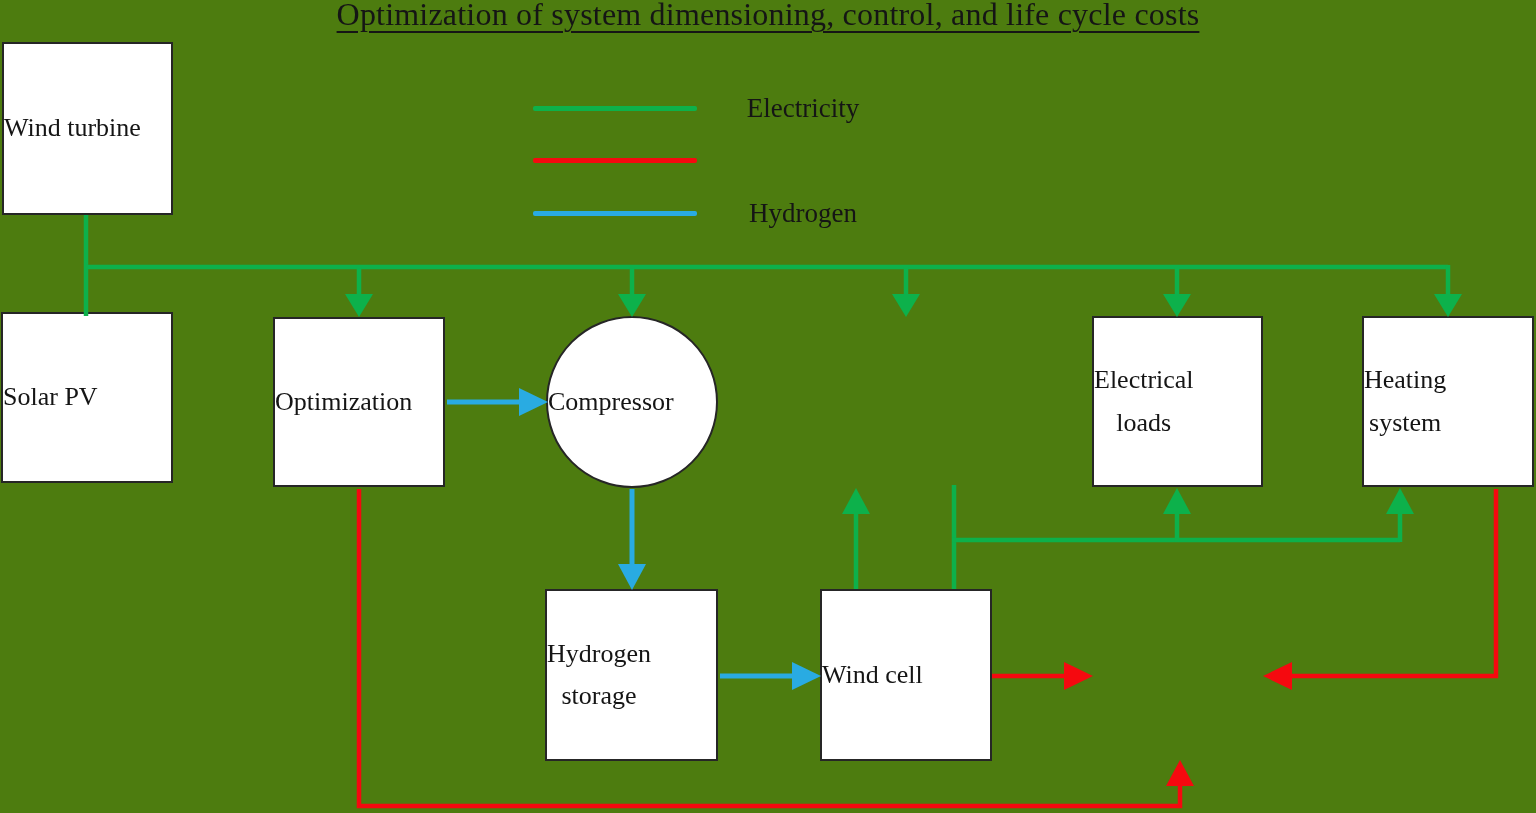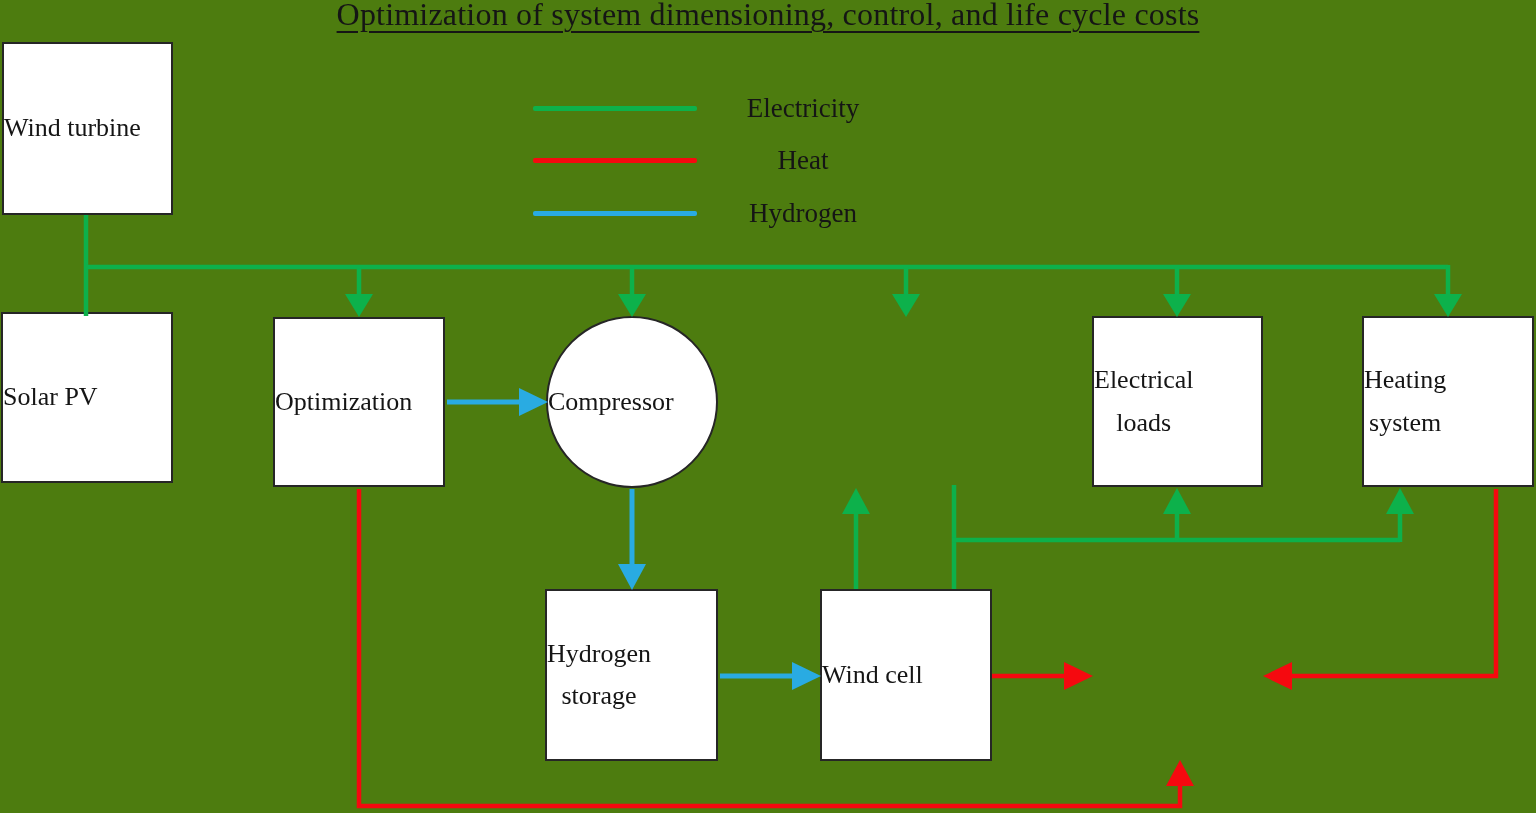--- a/index.html
+++ b/index.html
@@ -36,21 +36,20 @@
 
   <div class="title">Optimization of system dimensioning, control, and life cycle costs</div>
 
   <div>
     <div class="legend-row" style="top:89px">
       <div class="legend-swatch" style="background: rgb(13, 177, 75);"></div>
       <div class="legend-label">Electricity</div>
     </div>
     <div class="legend-row" style="top:141px">
       <div class="legend-swatch" style="background: rgb(245, 9, 15);"></div>
-      <div class="legend-label">Heat</div>
     </div>
     <div class="legend-row" style="top:194px">
       <div class="legend-swatch" style="background: rgb(41, 171, 226);"></div>
       <div class="legend-label">Hydrogen</div>
     </div>
   </div>
 
   <div class="node" style="left:2px;top:42px;width:171px;height:173px">
     <span>Wind turbine</span>
   </div>

